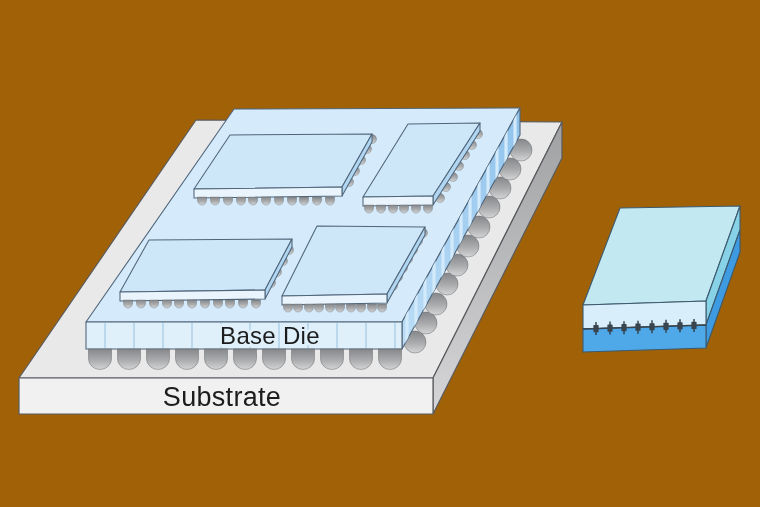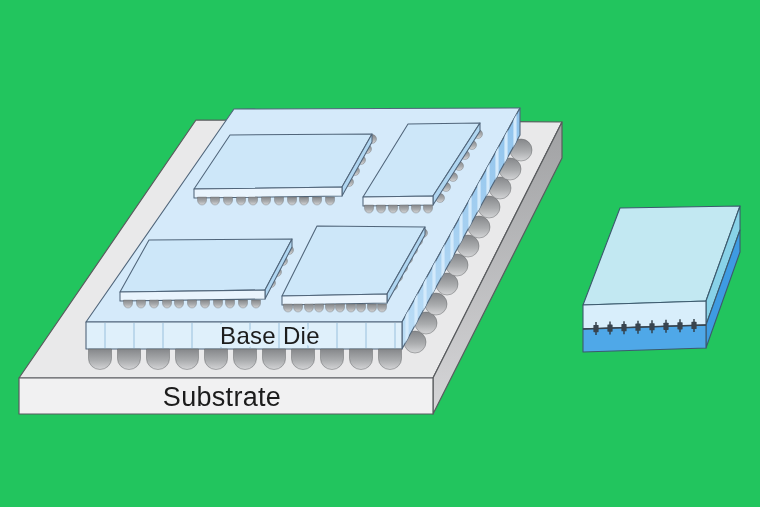--- a/index.html
+++ b/index.html
@@ -1,16 +1,16 @@
 <!DOCTYPE html>
 <html><head>
 <meta charset="utf-8">
 <style>
   html,body{margin:0;padding:0;background:#ffffff;}
-  .stage{width:760px;height:507px;position:relative;overflow:hidden;background:#22c55e;
+  .stage{width:760px;height:507px;position:relative;overflow:hidden;background:#a16207;
          font-family:"Liberation Sans",sans-serif;}
   svg{display:block;}
   text{font-family:"Liberation Sans",sans-serif;}
   .lbl{fill:#1c1c1c;font-size:24px;letter-spacing:.3px;}
   .lbl-sub{font-size:27px;}
   .halo{paint-order:stroke;stroke:#dff0fb;stroke-width:6px;stroke-linejoin:round;}
 </style>
 </head>
 <body>
 

